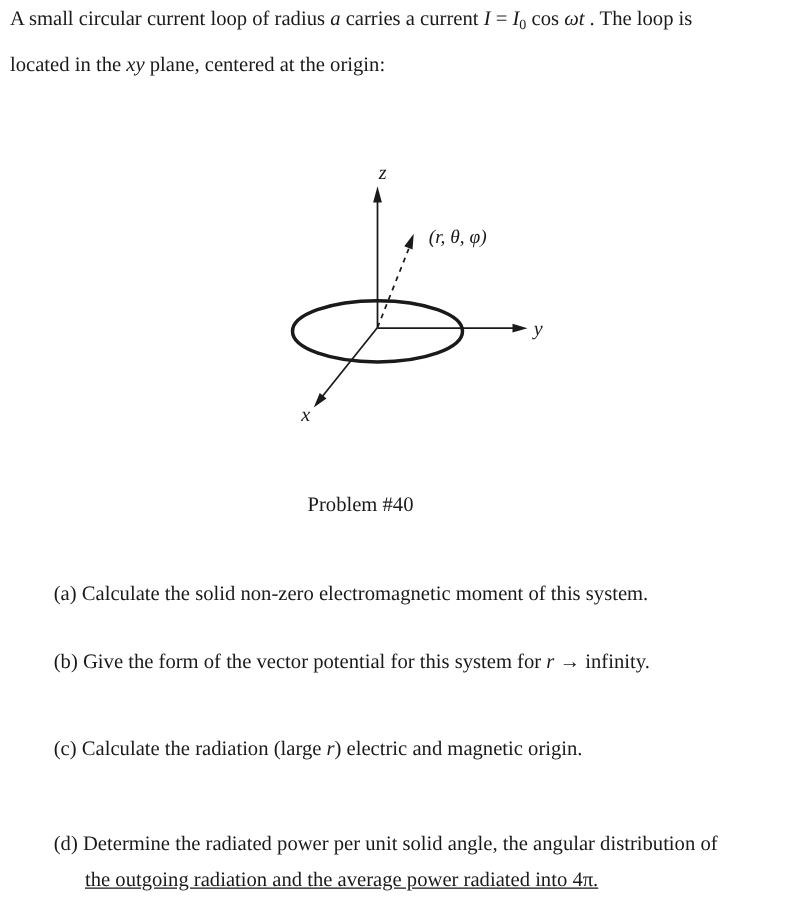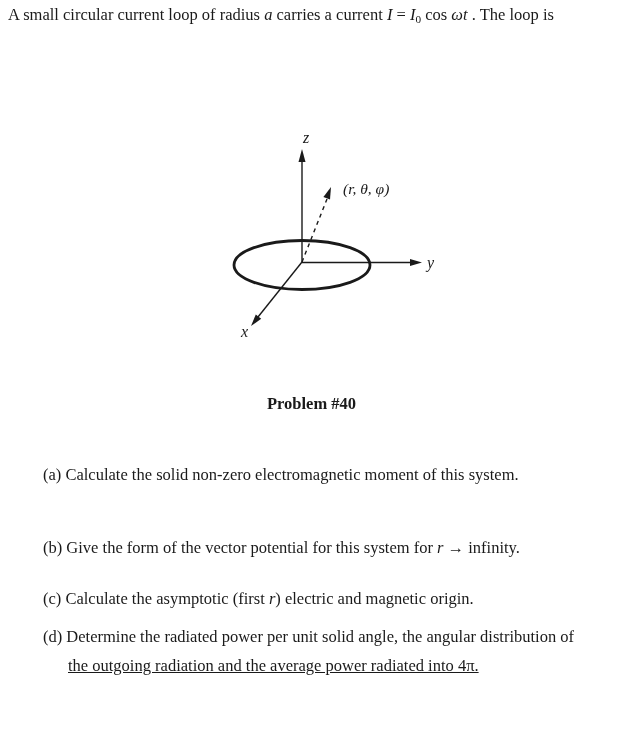--- a/index.html
+++ b/index.html
@@ -25,36 +25,37 @@
   .intro-line2 { left: 8px; top: 42px; }
   i.mvar { font-style: italic; }
   sub.msub { font-size: 0.68em; vertical-align: baseline; position: relative; top: 0.25em; font-style: normal; }
   .diagram-wrap { left: 180px; top: 110px; width: 300px; height: 240px; }
   .diagram line { stroke: var(--line-color); stroke-width: 1.4; }
   .diagram line.dashed { stroke-dasharray: 4 4; }
   .diagram polygon { fill: var(--line-color); stroke: none; }
   .diagram ellipse { stroke: var(--line-color); stroke-width: 2.8; fill: none; }
   .diagram text { fill: var(--text-color); font-family: "Liberation Serif", serif; font-style: italic; font-size: 16px; }
   .diagram text.coord-label { font-size: 15.5px; }
-  .caption { left: 267px; top: 394px; font-weight: bold; }
+  .caption { left: 246px; top: 394px; font-weight: normal; }
   .part { left: 43px; white-space: nowrap; }
   .part-a { top: 465px; }
-  .part-b { top: 538px; }
+  .part-b { top: 519px; }
   .part-c { top: 589px; }
-  .part-d { top: 622px; line-height: 29px; }
+  .part-d { top: 660px; line-height: 29px; }
   .part-d .cont-line { display: block; margin-left: 25px; white-space: nowrap; text-decoration: underline; }
   .part-d .first-line { display: block; white-space: nowrap; }
 </style>
 </head>
 <body>
 
 <div class="page">
 
   <p class="abs intro-line1 nowrap"><span>A small circular current loop of radius </span><i class="mvar">a</i><span> carries a current </span><span><i class="mvar">I</i><span> = </span><i class="mvar">I</i><sub class="msub">0</sub><span> cos </span><i class="mvar">ωt</i></span><span> . The loop is</span></p>
 
+  <p class="abs intro-line2 nowrap"><span>located in the </span><i class="mvar">xy</i><span> plane, centered at the origin:</span></p>
 
   <div class="abs diagram-wrap">
     <svg class="diagram" width="300" height="240" viewBox="0 0 300 240" xmlns="http://www.w3.org/2000/svg">
 
       <line x1="122" y1="152" x2="122" y2="51"></line>
       <polygon points="122,39 118.5,52 125.5,52"></polygon>
 
       <line x1="122" y1="152.5" x2="231" y2="152.5"></line>
       <polygon points="242,152.5 230,149 230,156"></polygon>
 
@@ -72,20 +73,20 @@
       <text x="163" y="84" class="coord-label">(r, θ, φ)</text>
     </svg>
   </div>
 
   <p class="abs caption nowrap">Problem #40</p>
 
   <p class="abs part part-a"><span>(a) Calculate the solid non-zero electromagnetic moment of this system.</span></p>
 
   <p class="abs part part-b"><span>(b) Give the form of the vector potential for this system for </span><i class="mvar">r</i><span> → infinity.</span></p>
 
-  <p class="abs part part-c"><span>(c) Calculate the asymptotic (first </span><i class="mvar">r</i><span>) electric and magnetic origin.</span></p>
+  <p class="abs part part-c"><span>(c) Calculate the radiation (large </span><i class="mvar">r</i><span>) electric and magnetic origin.</span></p>
 
   <p class="abs part part-d">
       <span class="first-line">(d) Determine the radiated  power per unit solid angle, the angular distribution of</span>
       <span class="cont-line">the outgoing radiation and the average power radiated into 4π.</span>
     </p>
 
 </div>
 
 </body></html>

